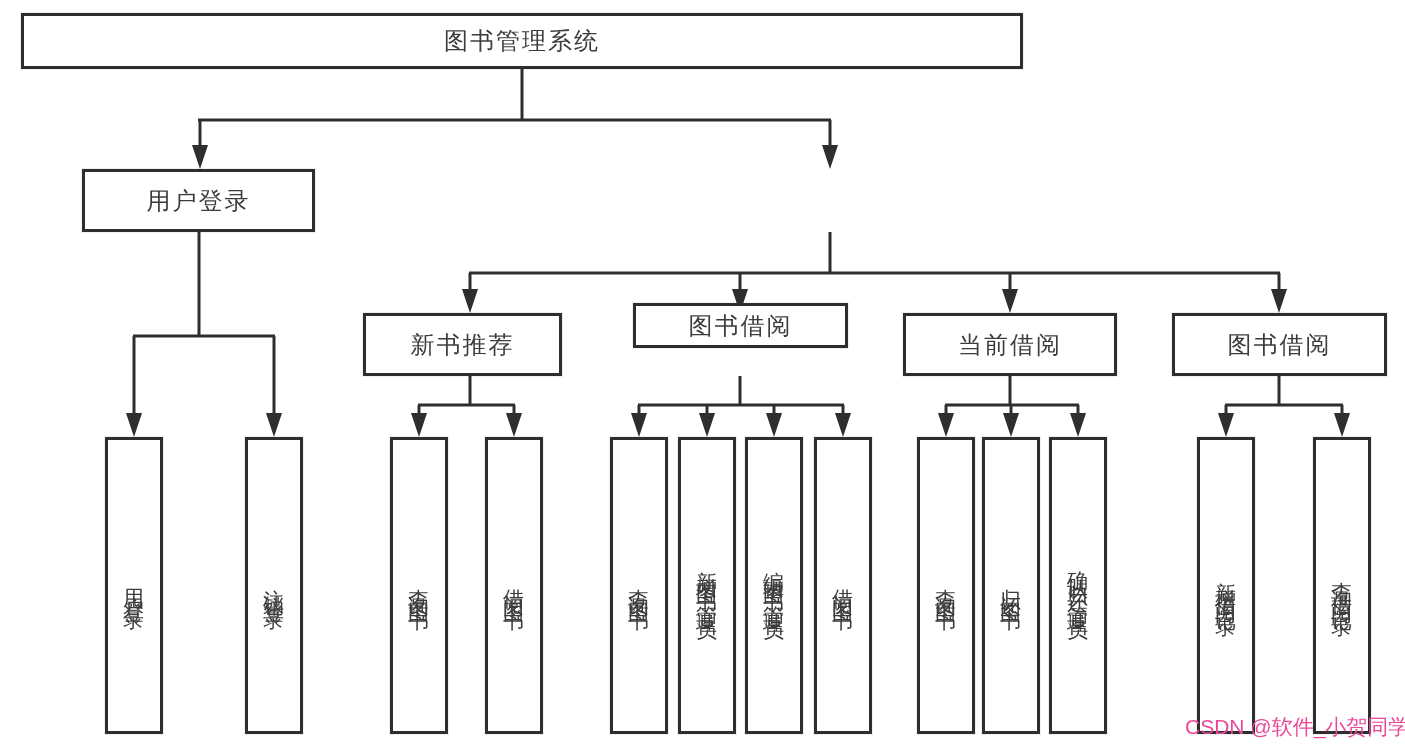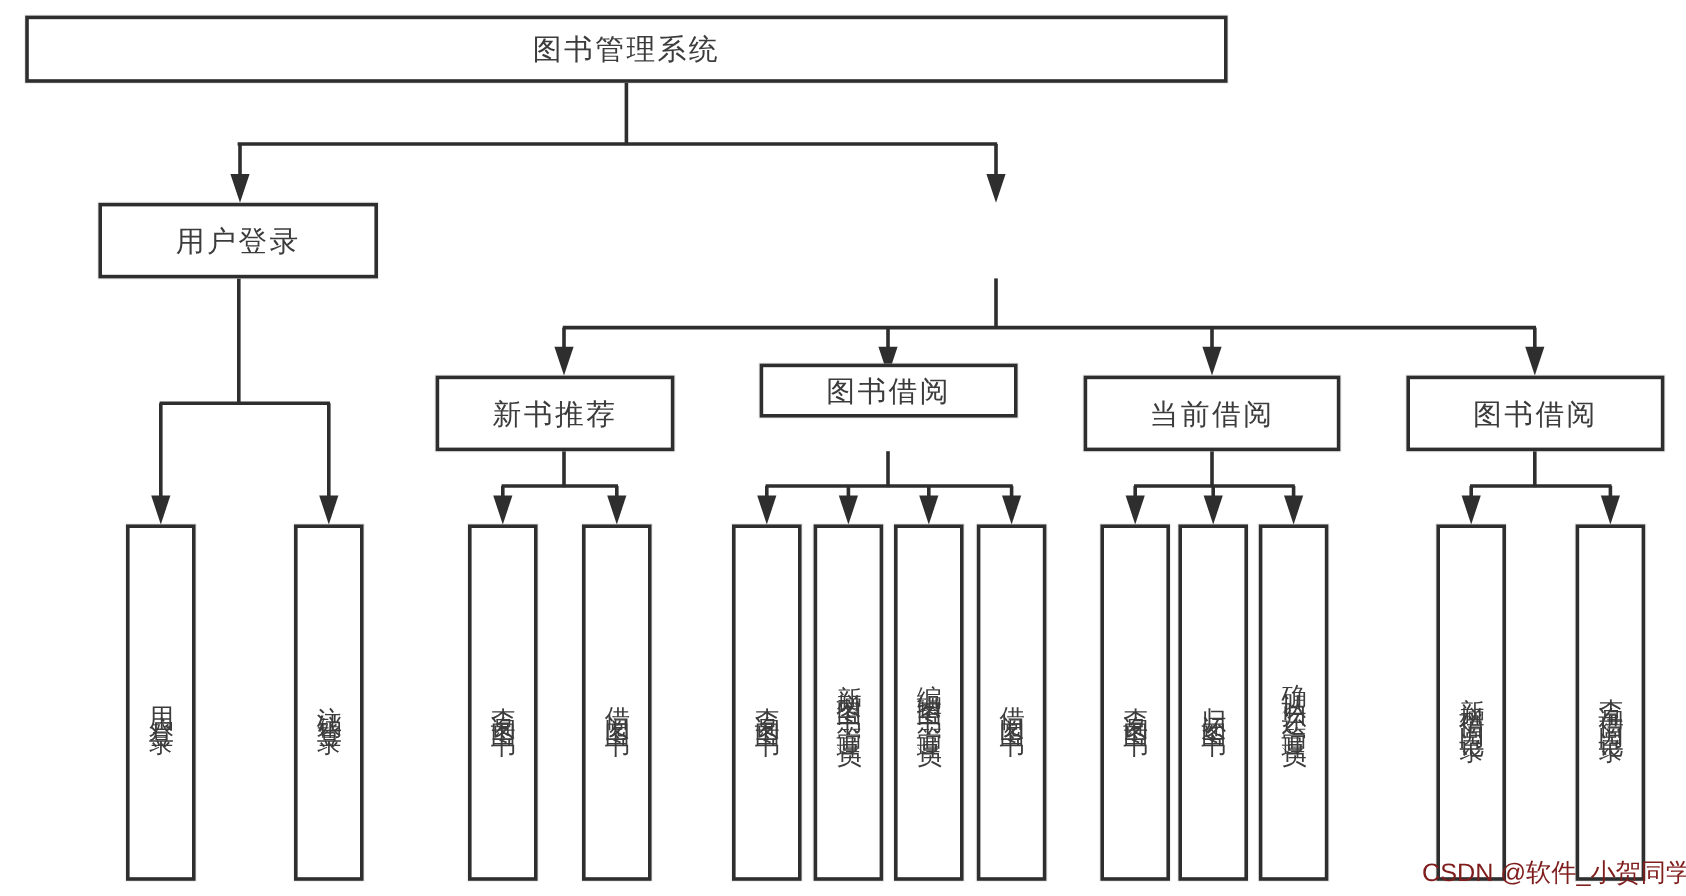--- a/index.html
+++ b/index.html
@@ -51,21 +51,21 @@
   }
   svg.connectors polygon {
     fill: #2e2e2e;
   }
   .watermark {
     position: absolute;
     left: 1185px;
     top: 713px;
     width: 210px;
     font-size: 21px;
-    color: #7f1d1d;
+    color: #ec4899;
     white-space: nowrap;
     z-index: 5;
   }
 </style>
 </head>
 <body>
 
 <div class="stage">
 
   <svg class="connectors" viewBox="0 0 1405 747">

